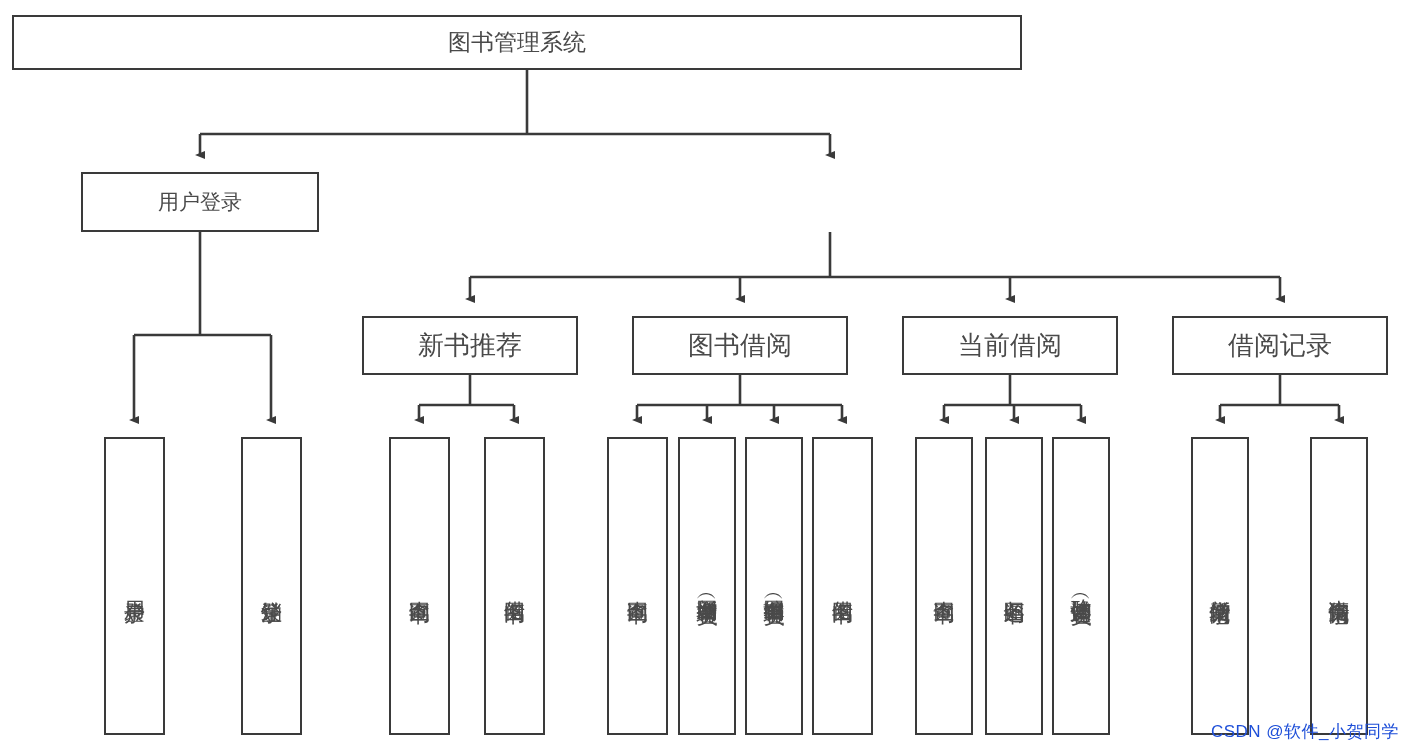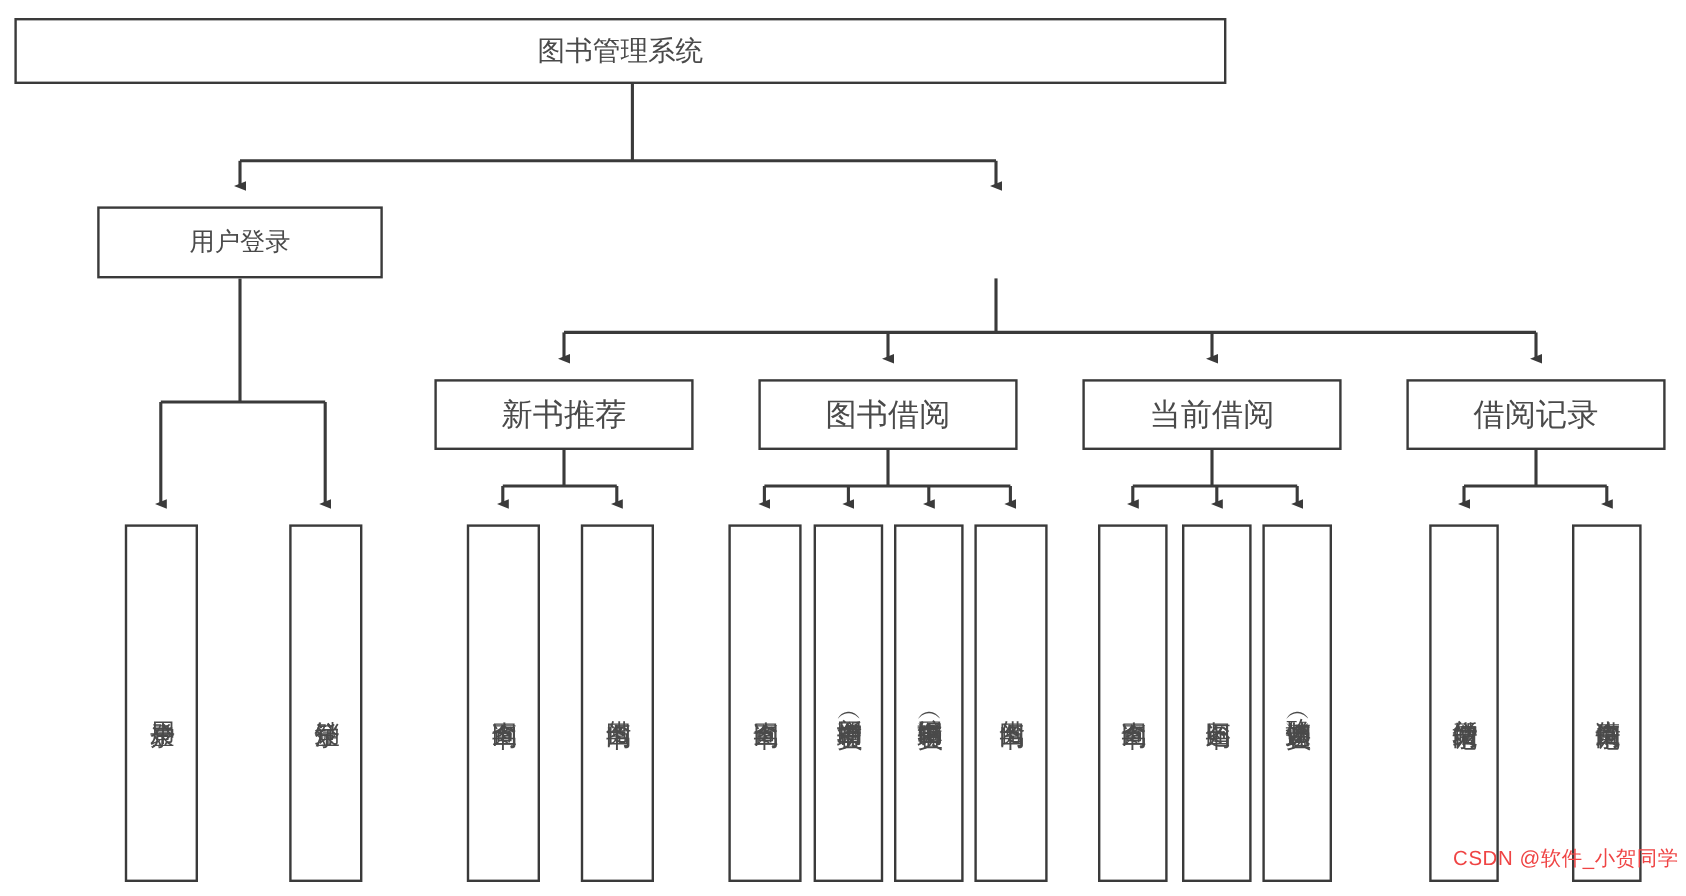--- a/index.html
+++ b/index.html
@@ -62,23 +62,23 @@
   }
   .vlabel.two-col {
     max-height: 286px;
   }
   .hlabel {
     white-space: nowrap;
   }
   #watermark {
     position: absolute;
     right: 6px;
-    bottom: 20px;
+    bottom: 4px;
     font-size: 17px;
-    color: #ef4444;
+    color: #1d4ed8;
     letter-spacing: 0.5px;
     user-select: none;
   }
 </style>
 </head>
 <body>
 
 <div id="canvas">
 
   <svg id="wires" viewBox="0 0 1405 747" xmlns="http://www.w3.org/2000/svg">

